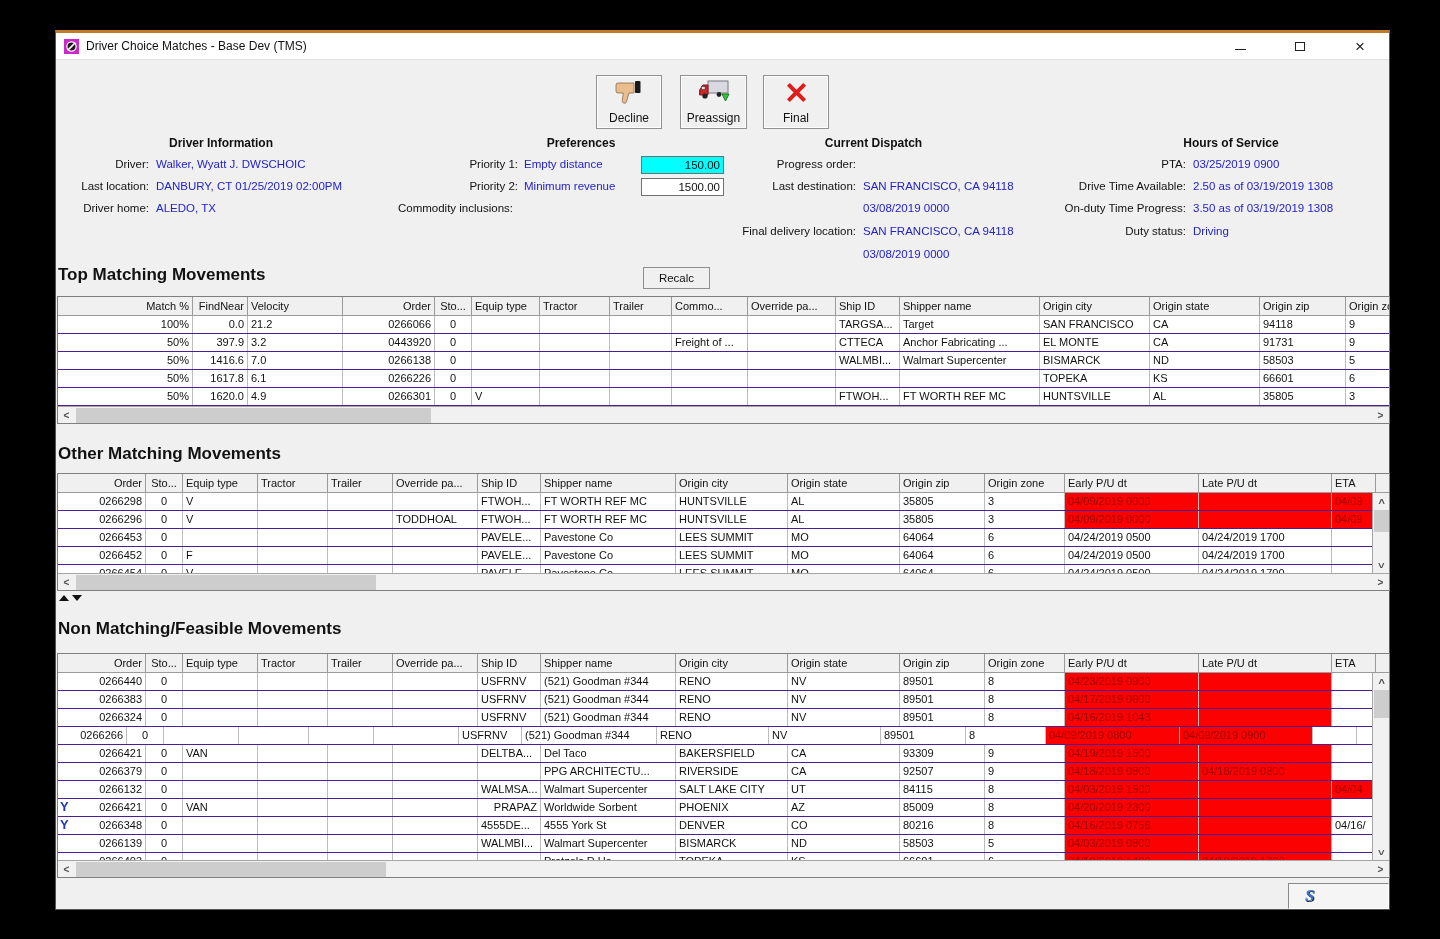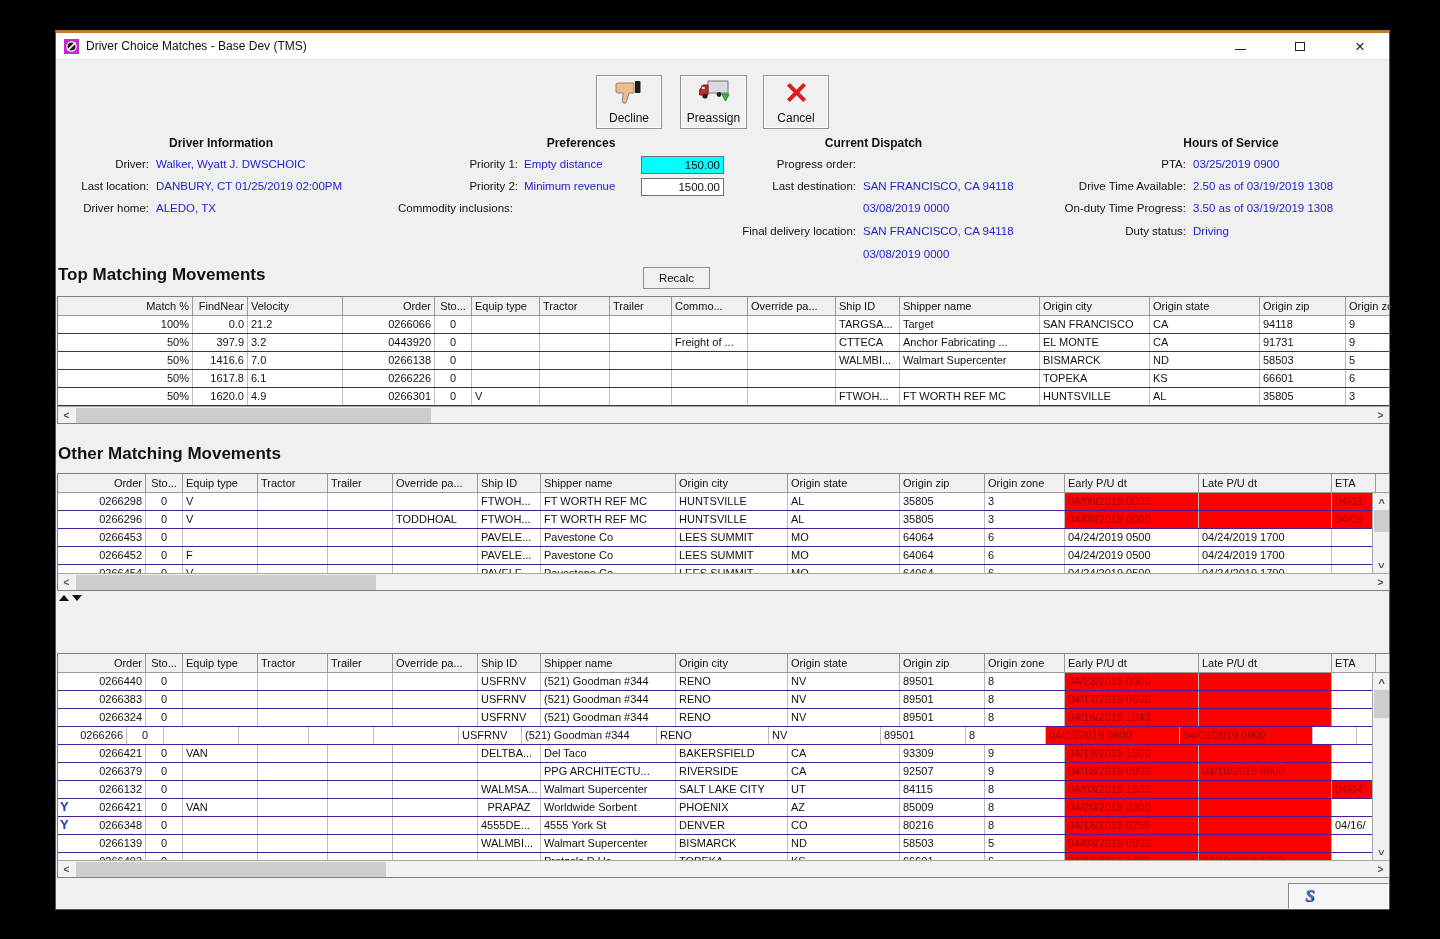--- a/index.html
+++ b/index.html
@@ -117,21 +117,21 @@
         </svg>
       </span>
       <span class="blabel">Preassign</span>
     </div>
     <div class="toolbtn" style="left:707px;top:42px;width:66px;height:54px;">
       <span class="bicon">
         <svg width="21" height="21" viewBox="0 0 22 22">
           <path d="M4 1 L11 8 L18 1 L21 4 L14 11 L21 18 L18 21 L11 14 L4 21 L1 18 L8 11 L1 4 Z" fill="#e01b1b"></path>
         </svg>
       </span>
-      <span class="blabel">Cancel</span>
+      <span class="blabel">Final</span>
     </div>
 
     <div class="sect-title" style="left:60px;top:103px;width:210px;">Driver Information</div>
     <div class="sect-title" style="left:430px;top:103px;width:190px;">Preferences</div>
     <div class="sect-title" style="left:715px;top:103px;width:205px;">Current Dispatch</div>
     <div class="sect-title" style="left:1070px;top:103px;width:210px;">Hours of Service</div>
 
     <div class="flabel" style="left:8px;top:125px;width:85px;">Driver:</div>
     <div class="fvalue" style="left:100px;top:125px;">Walker, Wyatt J.  DWSCHOIC</div>
     <div class="flabel" style="left:8px;top:147px;width:85px;">Last location:</div>
@@ -403,20 +403,21 @@
         <div class="sthumb hthumb" style="left:18px;width:300px;"></div>
         <span class="sb sb-right" style="right:0;top:0;"></span>
       </div>
     </div>
 
     <div class="splitter">
       <span class="tri-up"></span>
       <span class="tri-down"></span>
     </div>
 
+    <div class="big-title" style="left:2px;top:586px;">Non Matching/Feasible Movements</div>
     <div class="tbl" style="left:1px;top:620px;width:1333px;height:225px;">
         <div class="trow thead">
           <div class="tcell" style="width: 88px; text-align: right;">Order</div>
           <div class="tcell" style="width: 37px; text-align: center;">Sto...</div>
           <div class="tcell" style="width: 75px; text-align: left;">Equip type</div>
           <div class="tcell" style="width: 70px; text-align: left;">Tractor</div>
           <div class="tcell" style="width: 65px; text-align: left;">Trailer</div>
           <div class="tcell" style="width: 85px; text-align: left;">Override pa...</div>
           <div class="tcell" style="width: 63px; text-align: left;">Ship ID</div>
           <div class="tcell" style="width: 135px; text-align: left;">Shipper name</div>
@@ -548,21 +549,21 @@
             <div class="tcell red" style="width: 133px; text-align: left;"><span></span></div>
             <div class="tcell red" style="width: 44px; text-align: left;"><span>04/04</span></div>
           </div>
           <div class="trow">
             <div class="tcell" style="width: 88px; text-align: right;"><span class="yglyph">Y</span><span>0266421</span></div>
             <div class="tcell" style="width: 37px; text-align: center;"><span>0</span></div>
             <div class="tcell" style="width: 75px; text-align: left;"><span>VAN</span></div>
             <div class="tcell" style="width: 70px; text-align: left;"><span></span></div>
             <div class="tcell" style="width: 65px; text-align: left;"><span></span></div>
             <div class="tcell" style="width: 85px; text-align: left;"><span></span></div>
-            <div class="tcell" style="width: 63px; text-align: center;"><span>PRAPAZ</span></div>
+            <div class="tcell" style="width: 63px; text-align: right;"><span>PRAPAZ</span></div>
             <div class="tcell" style="width: 135px; text-align: left;"><span>Worldwide Sorbent</span></div>
             <div class="tcell" style="width: 112px; text-align: left;"><span>PHOENIX</span></div>
             <div class="tcell" style="width: 112px; text-align: left;"><span>AZ</span></div>
             <div class="tcell" style="width: 85px; text-align: left;"><span>85009</span></div>
             <div class="tcell" style="width: 80px; text-align: left;"><span>8</span></div>
             <div class="tcell red" style="width: 134px; text-align: left;"><span>04/20/2019 2300</span></div>
             <div class="tcell red" style="width: 133px; text-align: left;"><span></span></div>
             <div class="tcell" style="width: 44px; text-align: left;"><span></span></div>
           </div>
           <div class="trow">

